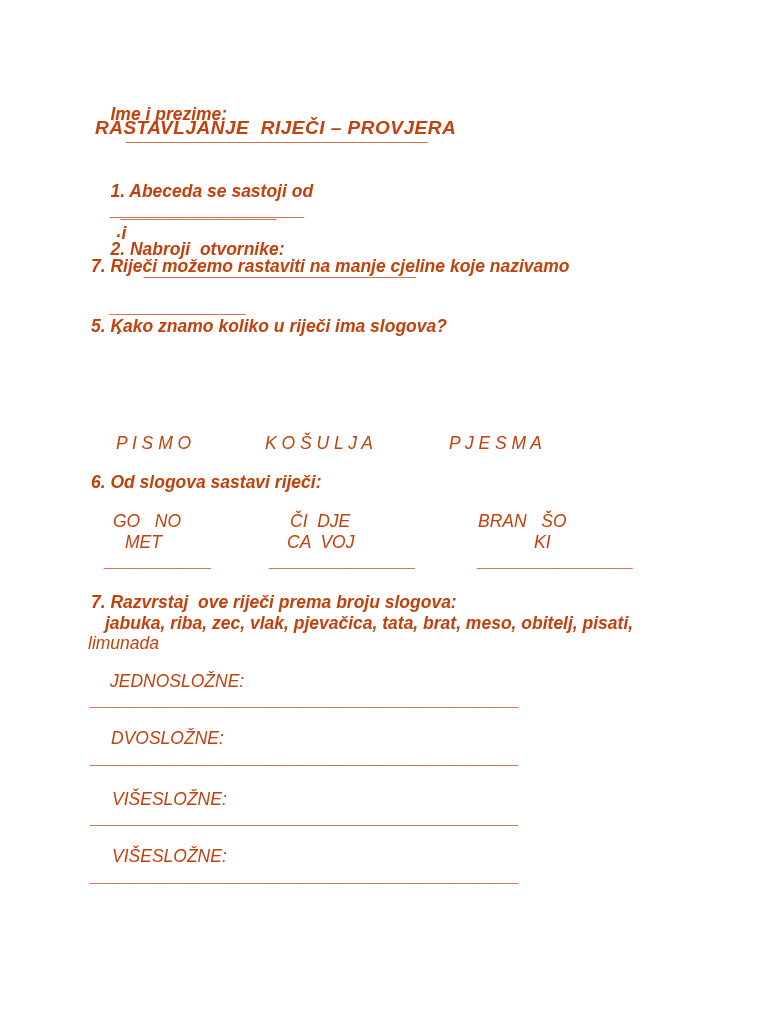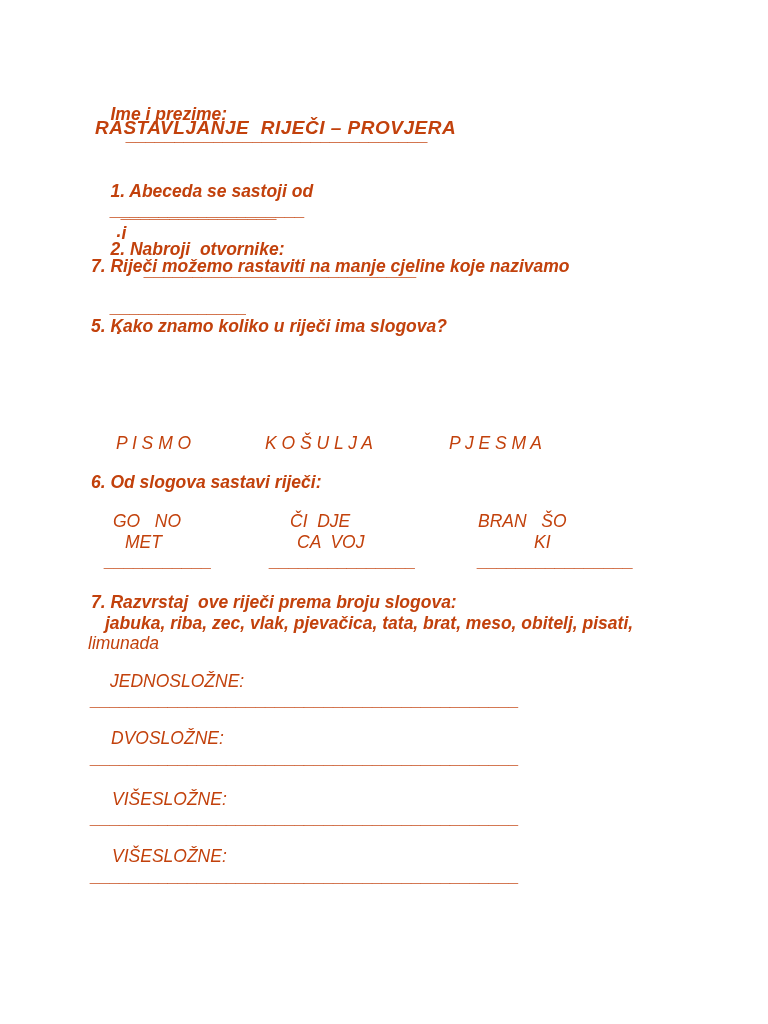--- a/index.html
+++ b/index.html
@@ -51,21 +51,21 @@
   <div class="row" style="top:433px;left:265px">K O Š U L J A</div>
   <div class="row" style="top:433px;left:449px">P J E S M A</div>
 
   <div class="row b" style="top:472px;left:91px">6. Od slogova sastavi riječi:</div>
 
   <div class="row" style="top:511px;left:113px">GO   NO</div>
   <div class="row" style="top:532px;left:125px">MET</div>
   <div class="row blank" style="top:551px;left:105px">___________</div>
 
   <div class="row" style="top:511px;left:290px">ČI  DJE</div>
-  <div class="row" style="top:532px;left:297px">CA  VOJ</div>
+  <div class="row" style="top:532px;left:287px">CA  VOJ</div>
   <div class="row blank" style="top:551px;left:270px">_______________</div>
 
   <div class="row" style="top:511px;left:478px">BRAN   ŠO</div>
   <div class="row" style="top:532px;left:534px">KI</div>
   <div class="row blank" style="top:551px;left:478px">________________</div>
 
   <div class="row b" style="top:592px;left:91px">7. Razvrstaj  ove riječi prema broju slogova:</div>
   <div class="row b" style="top:613px;left:105px">jabuka, riba, zec, vlak, pjevačica, tata, brat, meso, obitelj, pisati,</div>
   <div class="row" style="top:633px;left:88px">limunada</div>
 

